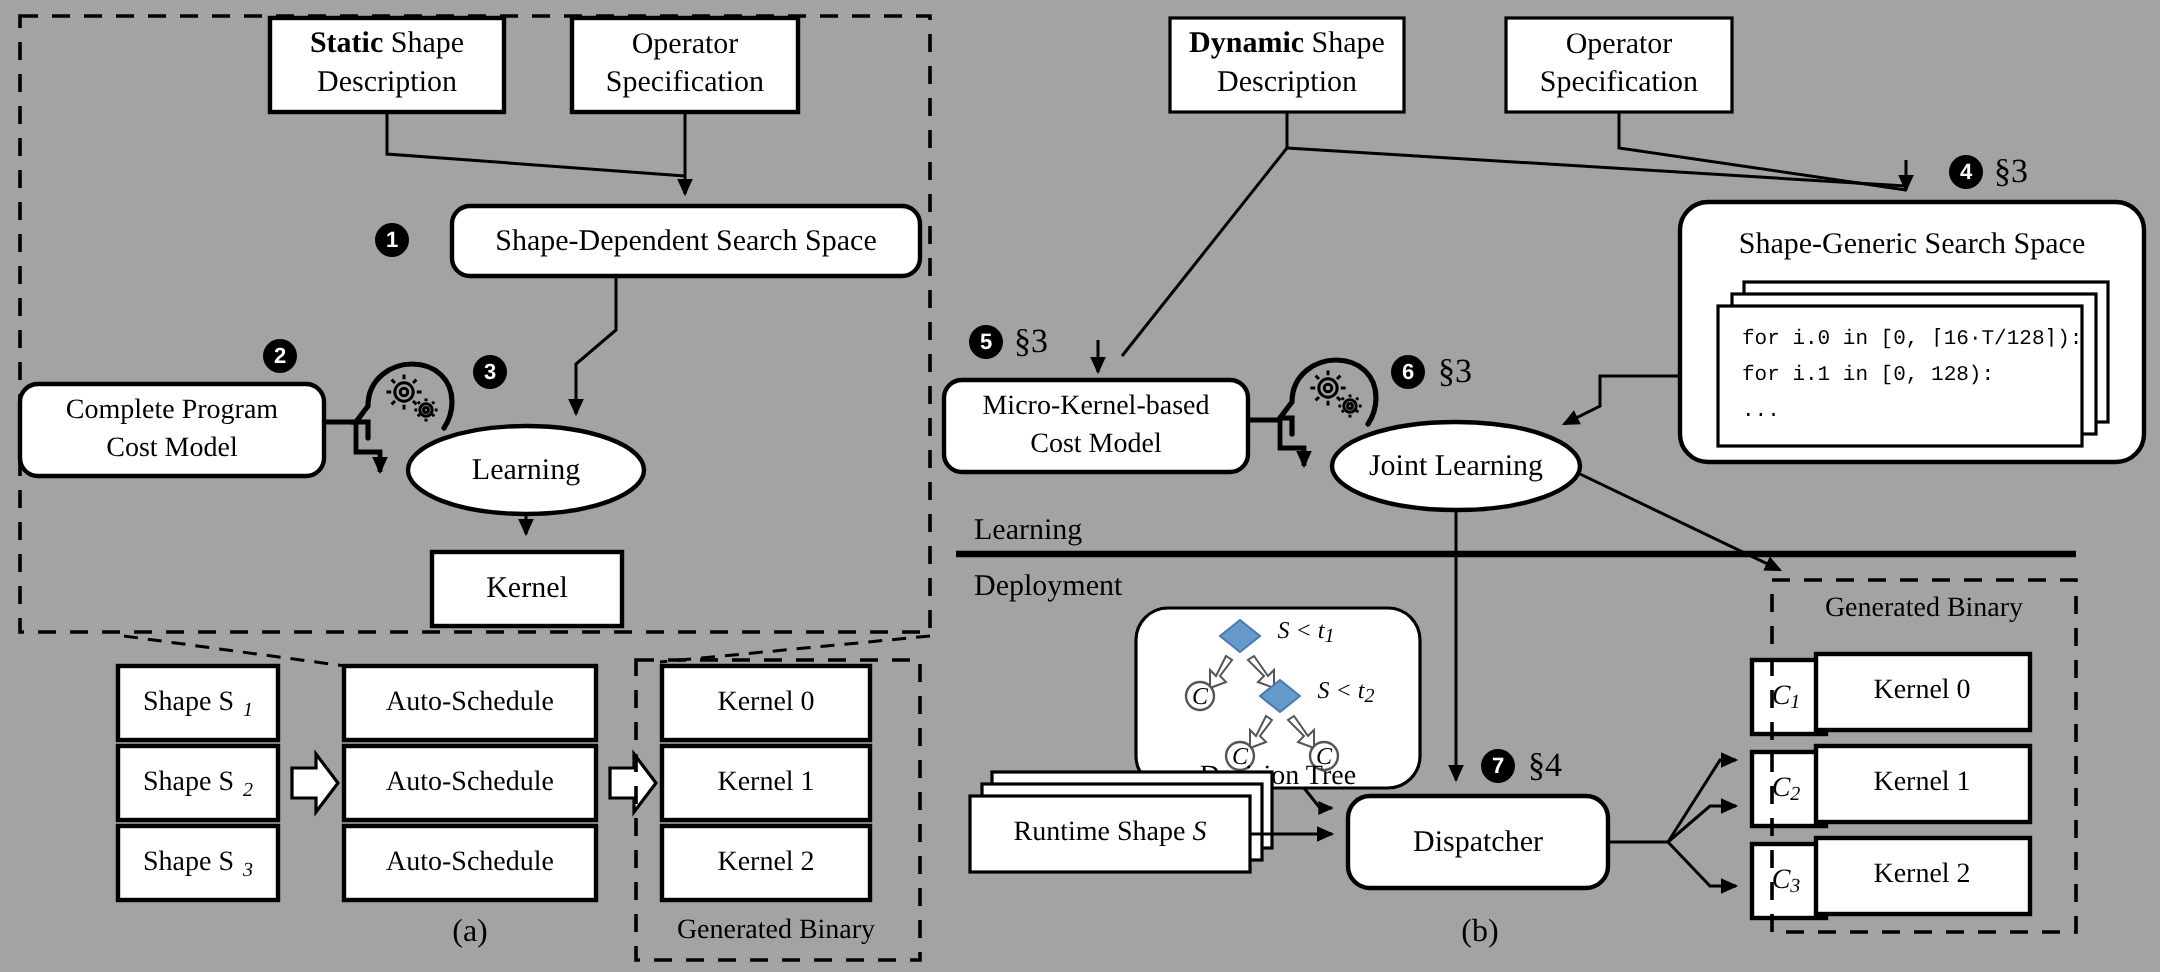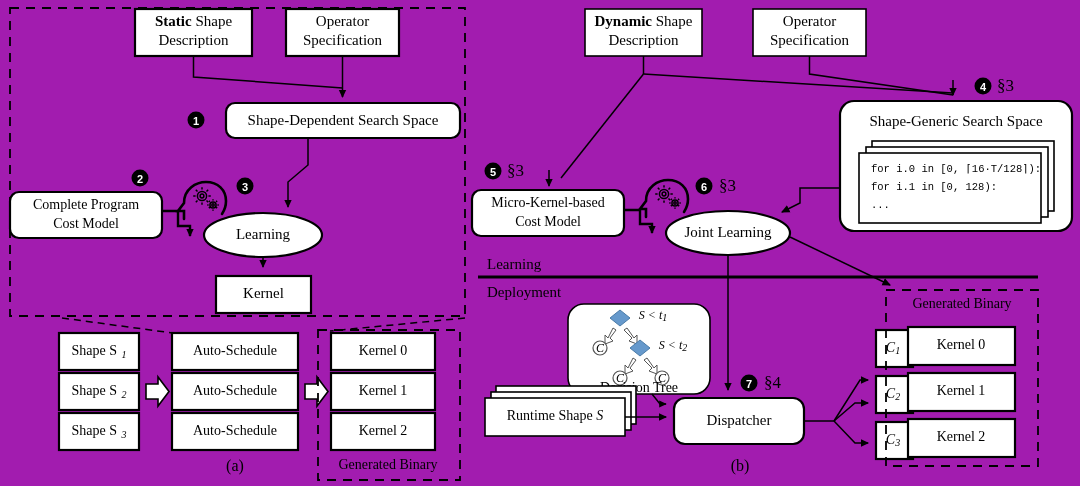--- a/index.html
+++ b/index.html
@@ -8,21 +8,21 @@
     padding: 0;
     background: #ffffff;
   }
   body {
     font-family: "Liberation Serif", "DejaVu Serif", serif;
   }
   #root {
     position: relative;
     width: 1080px;
     height: 486px;
-    background: #a21caf;
+    background: #a3a3a3;
     overflow: hidden;
   }
   svg.diagram {
     position: absolute;
     left: 0;
     top: 0;
     width: 1080px;
     height: 486px;
   }
   .box-txt {

